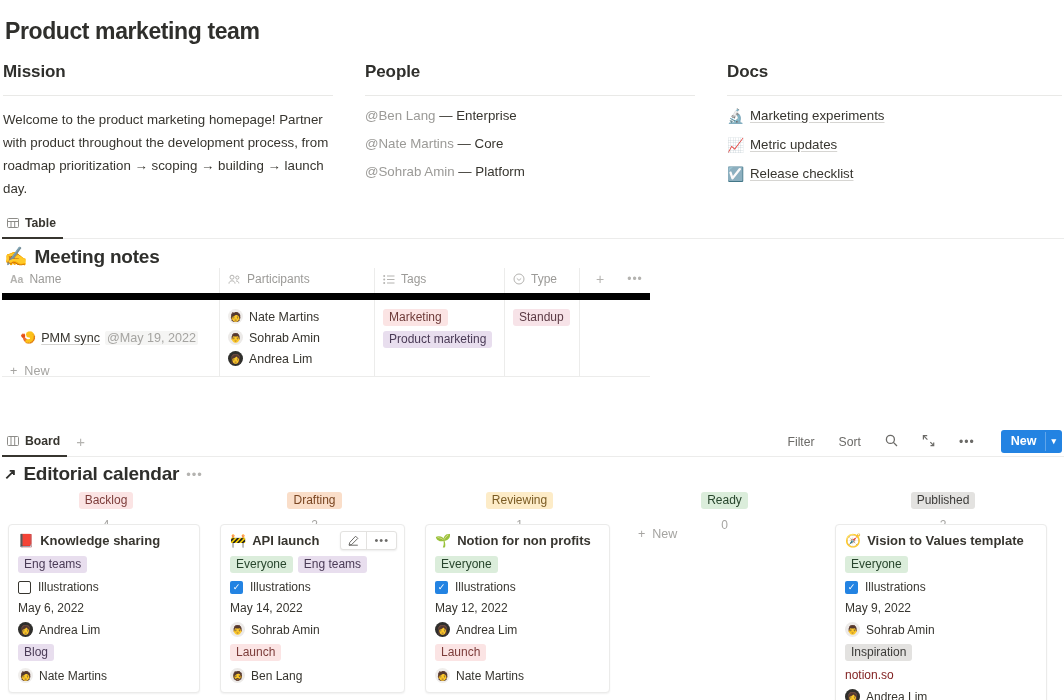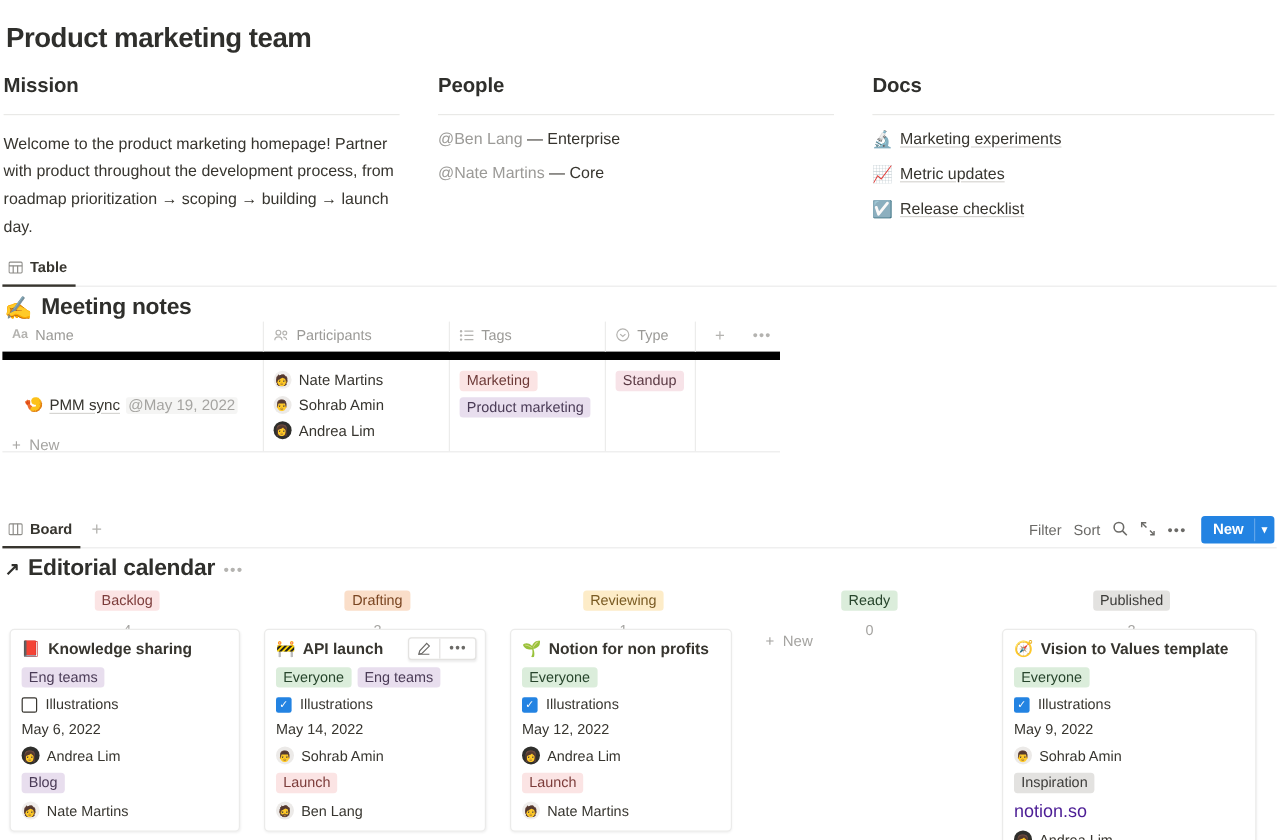--- a/index.html
+++ b/index.html
@@ -72,21 +72,21 @@
     font-size: 12.2px; color: #37352f; font-weight: 700;
     padding: 4px 7px 7px 5px;
     border-bottom: 2px solid #37352f;
     margin-bottom: -1px;
   }
   .viewtab .ic { color: #8d8c88; display: flex; }
   .view-plus { color: #b4b3b0; font-size: 15px; margin-left: 9px; padding-bottom: 4px; }
 
   .toolbar-right {
     position: absolute; right: 2px; top: 430px;
-    display: flex; align-items: center; gap: 10px;
+    display: flex; align-items: center; gap: 24px;
     font-size: 12.2px; color: #6b6a67; justify-content: space-between;
   }
   .toolbar-right .tb { cursor: pointer; }
   .btn-new {
     display: flex; align-items: center; background: #2383e2; color: #fff;
     border-radius: 3px; font-size: 12.5px; font-weight: 600; margin-left: 2px;
     overflow: hidden;
   }
   .btn-new .lbl { padding: 4px 9px 5px 10px; }
   .btn-new .cv {
@@ -175,21 +175,21 @@
   .card-row.tags { display: flex; gap: 5px; flex-wrap: wrap; }
   .card-row.tags .tag { margin-bottom: 0; }
   .chk-row { display: flex; align-items: center; gap: 7px; font-size: 12px; color: #37352f; }
   .chk {
     width: 13px; height: 13px; border-radius: 2px; flex: 0 0 13px;
     display: flex; align-items: center; justify-content: center;
   }
   .chk.off { border: 1.6px solid #37352f; }
   .chk.on { background: #2383e2; color: #fff; font-size: 9px; }
   .card-date { font-size: 12px; color: #37352f; }
-  .card-url { font-size: 15px; color: #4c1d95; }
+  .card-url { font-size: 12px; color: #7f1d1d; }
   .card-hover {
     position: absolute; right: 7px; top: 6px; display: flex;
     border: 1px solid #e3e2e0; border-radius: 3px; background: #fff;
     box-shadow: 0 1px 2px rgba(15,15,15,.08); overflow: hidden;
   }
   .card-hover .hb {
     padding: 2px 7px 3px 7px; font-size: 11px; color: #6b6a67;
     display: flex; align-items: center;
   }
   .card-hover .hb + .hb { border-left: 1px solid #e3e2e0; }
@@ -216,20 +216,24 @@
     <div class="col people">
       <h2>People</h2>
       <div class="rule"></div>
       <div class="person-line">
         <span class="mention">@Ben Lang</span>
         <span class="role">— Enterprise</span>
       </div>
       <div class="person-line">
         <span class="mention">@Nate Martins</span>
         <span class="role">— Core</span>
+      </div>
+      <div class="person-line">
+        <span class="mention">@Sohrab Amin</span>
+        <span class="role">— Platform</span>
       </div>
     </div>
 
     <div class="col docs">
       <h2>Docs</h2>
       <div class="rule"></div>
       <div class="doc-line">
         <span class="doc-emoji">🔬</span>
         <span class="doc-link">Marketing experiments</span>
       </div>

